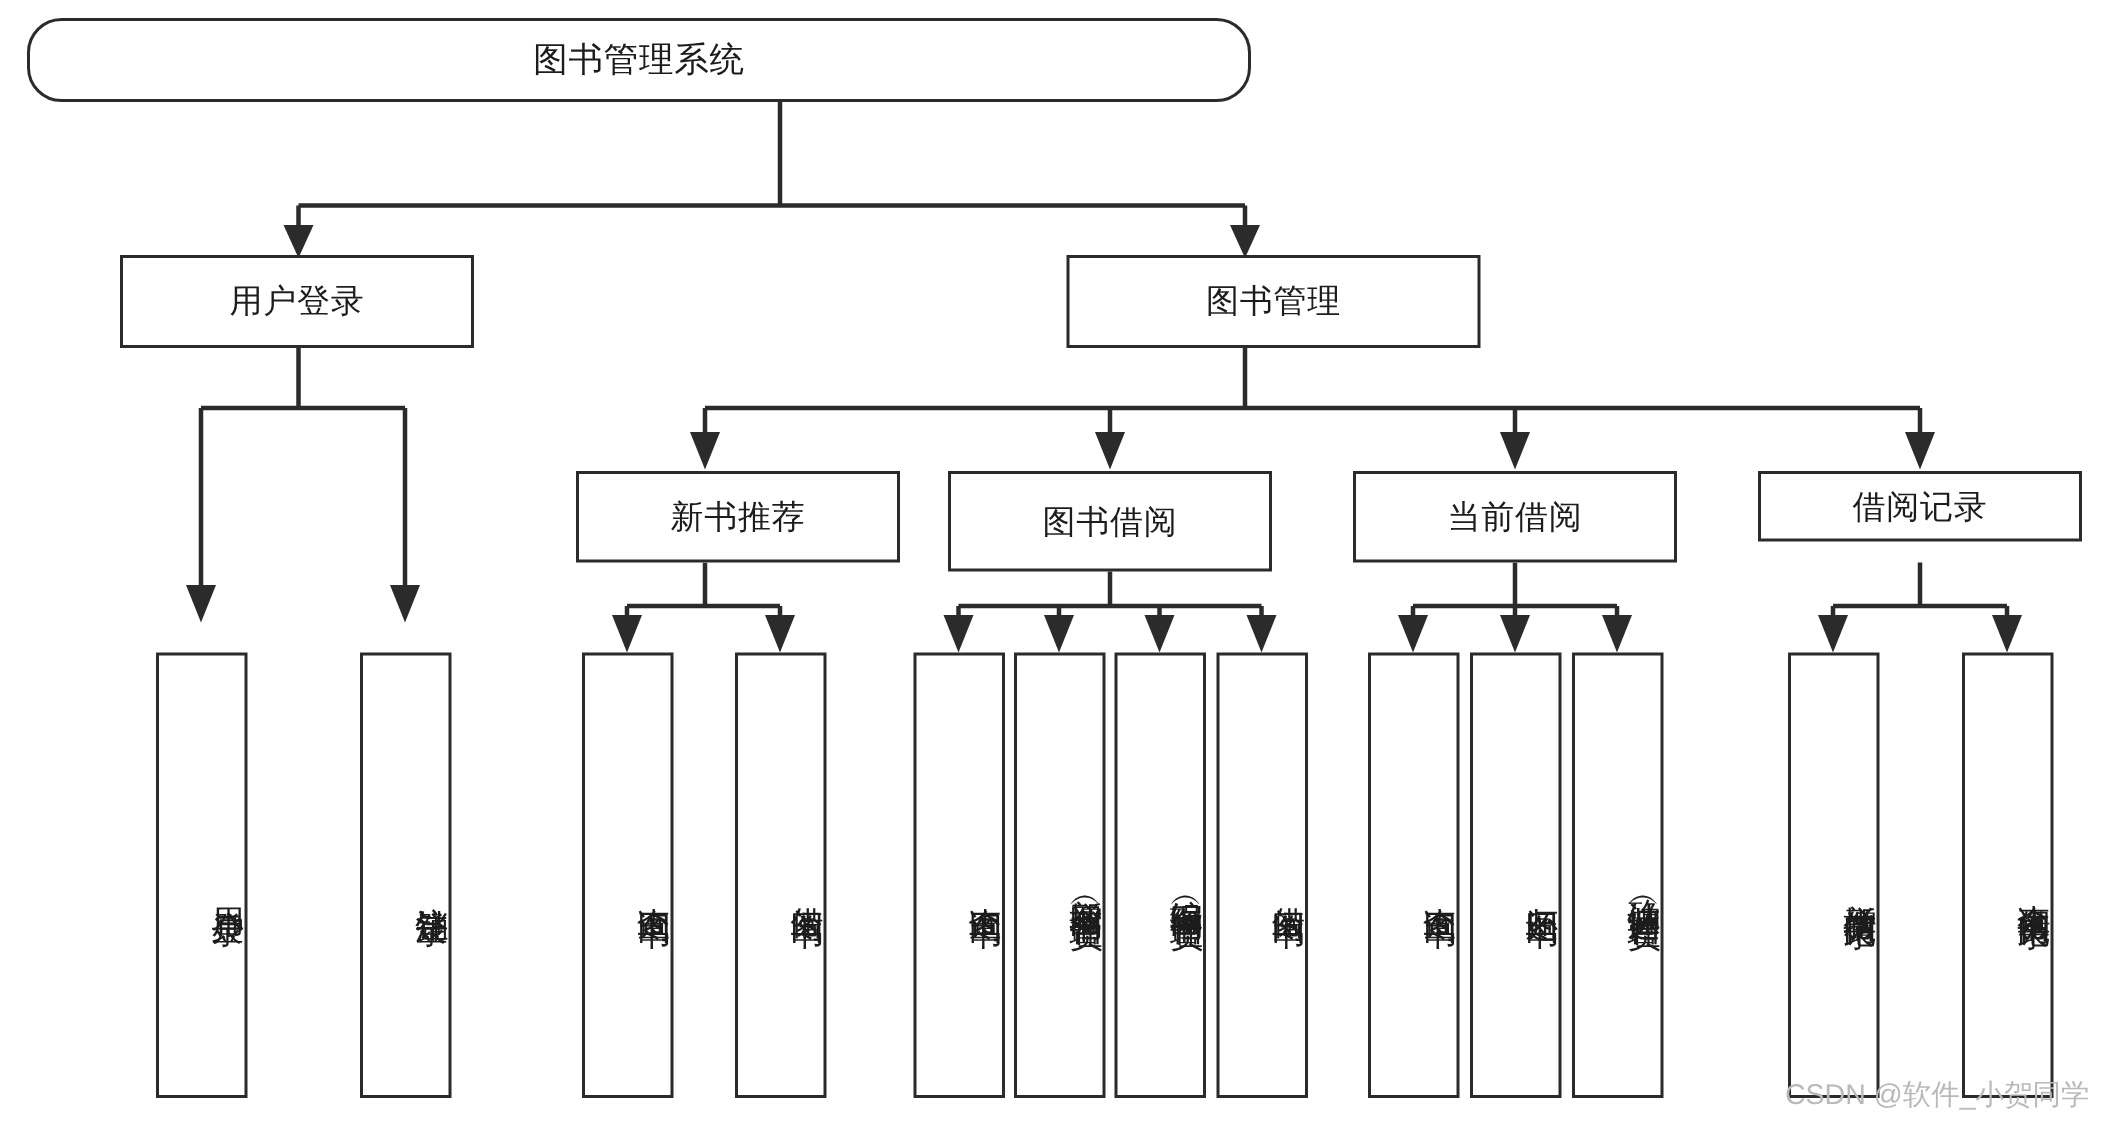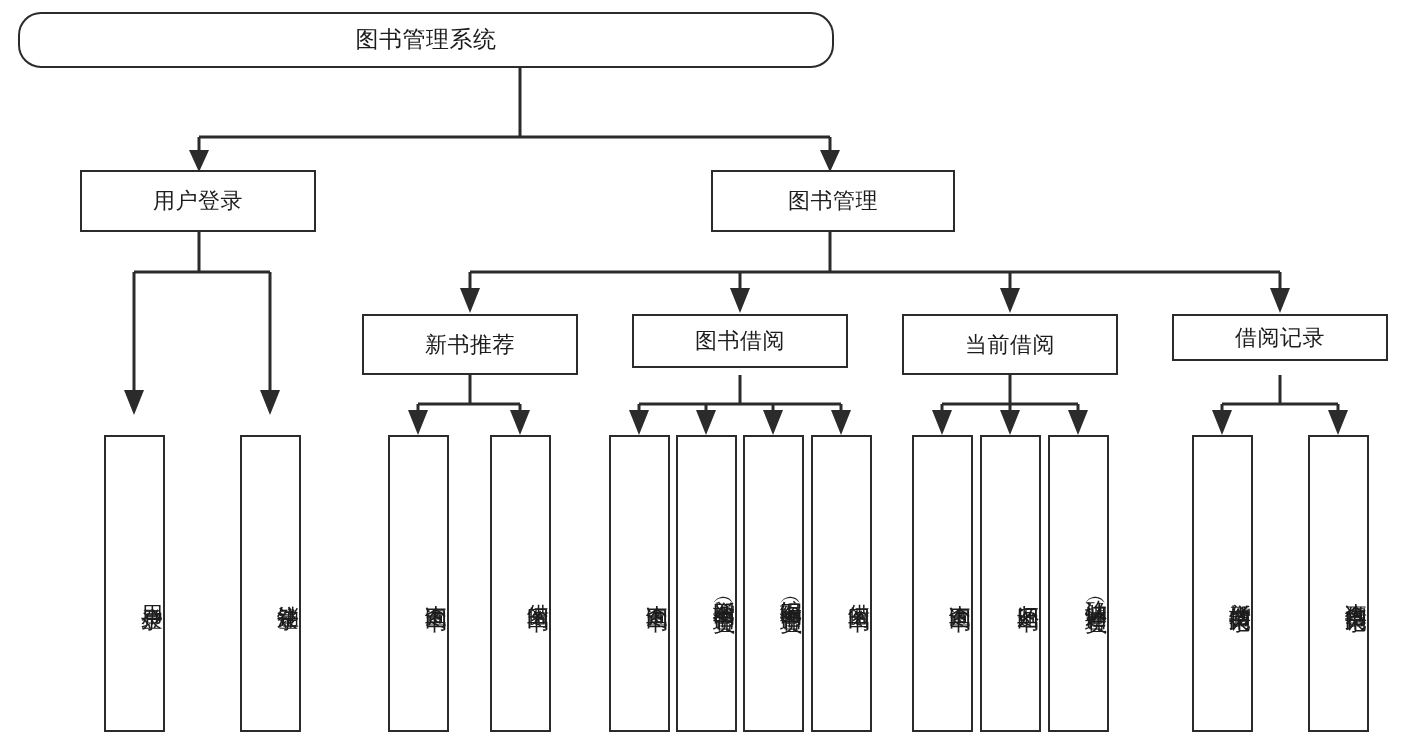--- a/index.html
+++ b/index.html
@@ -143,29 +143,29 @@
   </svg>
 
   <div class="node root horiz" style="left:18px;top:12px;width:816px;height:56px;border-radius:23px;">
     <span>图书管理系统</span>
   </div>
 
   <div class="node horiz" style="left:80px;top:170px;width:236px;height:62px;">
     <span>用户登录</span>
   </div>
 
-  <div class="node horiz" style="left:711px;top:170px;width:244px;height:62px;">
+  <div class="node horiz" style="left:711px;top:170px;width:276px;height:62px;">
     <span>图书管理</span>
   </div>
 
-  <div class="node horiz" style="left:362px;top:314px;width:216px;height:61px;">
+  <div class="node horiz" style="left:384px;top:314px;width:216px;height:61px;">
     <span>新书推荐</span>
   </div>
 
-  <div class="node horiz" style="left:632px;top:314px;width:216px;height:54px;">
+  <div class="node horiz" style="left:632px;top:314px;width:216px;height:67px;">
     <span>图书借阅</span>
   </div>
 
   <div class="node horiz" style="left:902px;top:314px;width:216px;height:61px;align-items:center;">
     <span>当前借阅</span>
   </div>
 
   <div class="node horiz" style="left:1172px;top:314px;width:216px;height:47px;">
     <span>借阅记录</span>
   </div>
@@ -215,14 +215,15 @@
   </div>
 
   <div class="node vert" style="left:1192px;top:435px;width:61px;height:297px;">
     <span>新增借阅记录</span>
   </div>
 
   <div class="node vert" style="left:1308px;top:435px;width:61px;height:297px;">
     <span>查询借阅记录</span>
   </div>
 
+  <div id="watermark">CSDN @软件_小贺同学</div>
 
 </div>
 
 </body></html>

